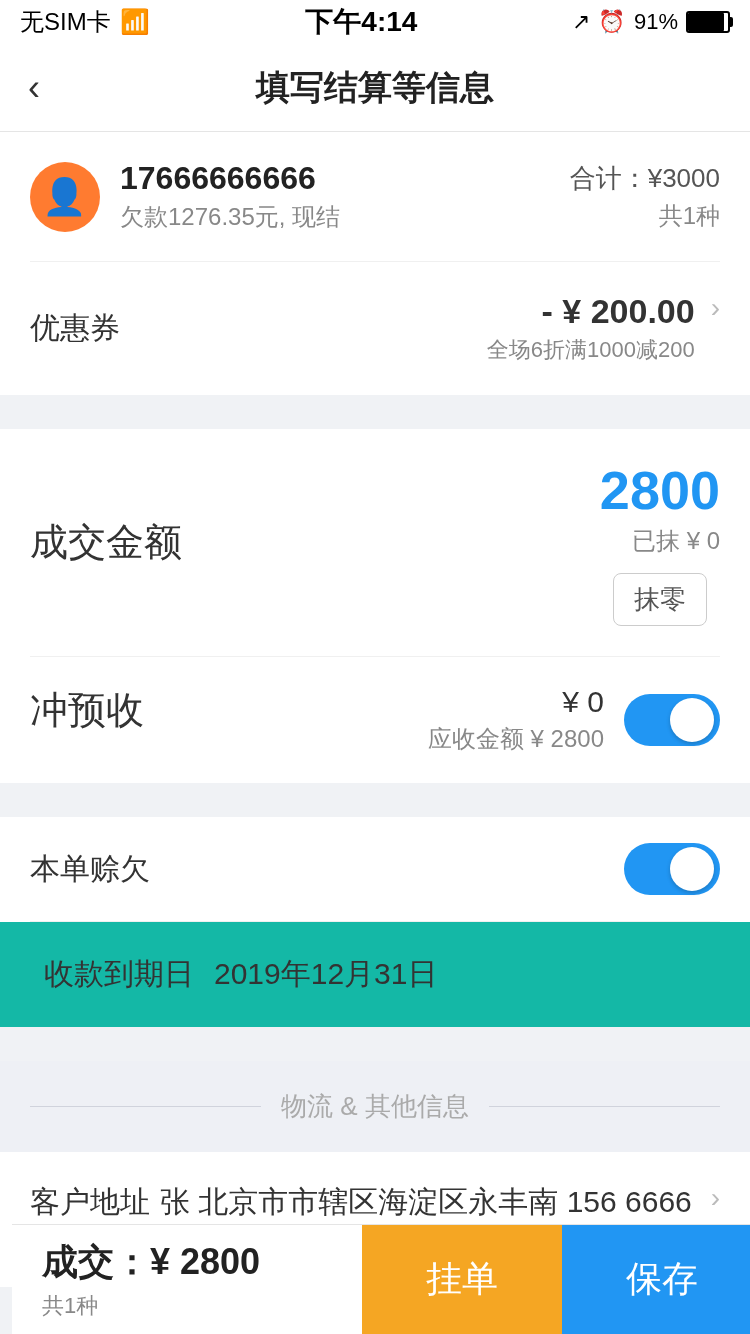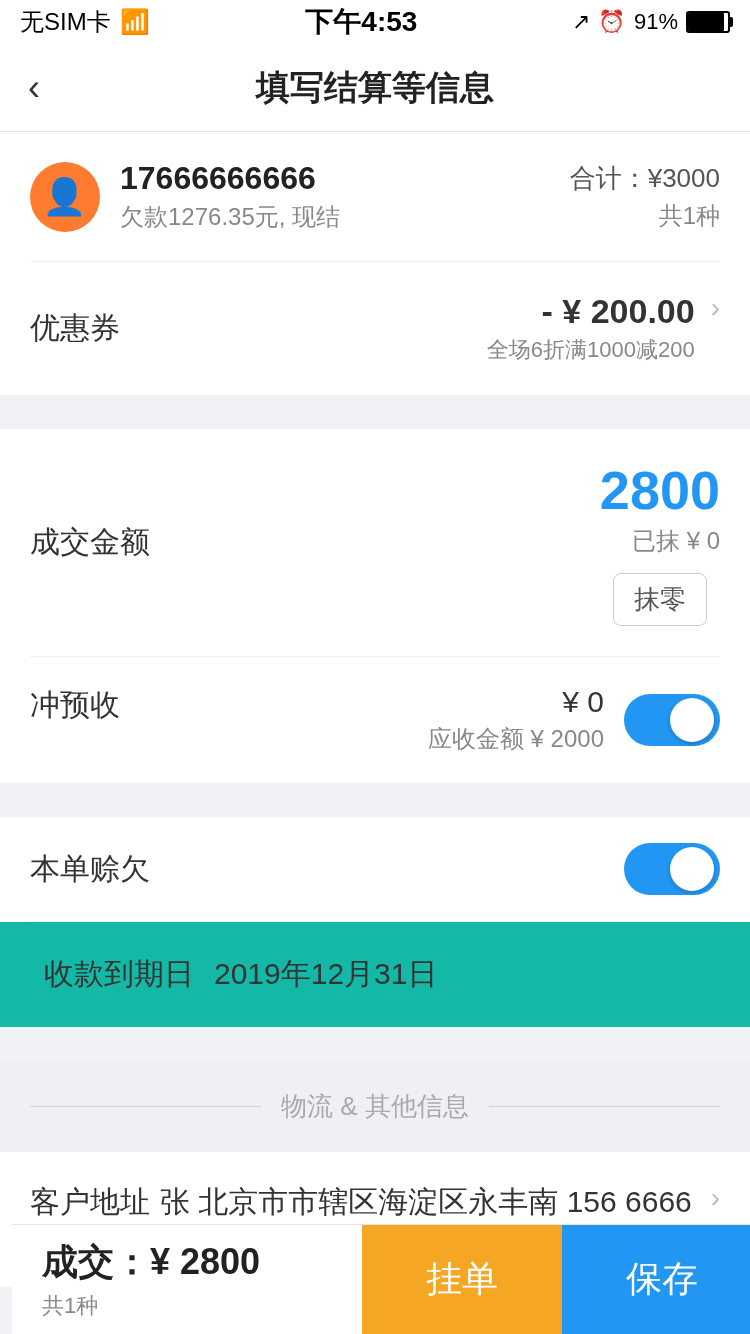--- a/index.html
+++ b/index.html
@@ -179,21 +179,21 @@
 
     
     .form-row {
       display: flex;
       align-items: center;
       justify-content: space-between;
       padding: 30px 30px;
       background: #fff;
     }
     .form-label {
-      font-size: 30px;
+      font-size: 38px;
       color: #333;
       flex-shrink: 0;
     }
     .form-right {
       display: flex;
       align-items: center;
       gap: 16px;
       flex-direction: column;
     }
     .amount-large {
@@ -417,21 +417,21 @@
     }
   </style>
 </head>
 <body>
 
 <div class="status-bar">
   <div class="status-left">
     <span>无SIM卡</span>
     <span>📶</span>
   </div>
-  <div class="status-center">下午4:53</div>
+  <div class="status-center">下午4:14</div>
   <div class="status-right">
     <span>↗</span>
     <span>⏰</span>
     <span>91%</span>
     <span class="battery">
       <div class="battery-fill"></div>
     </span>
   </div>
 </div>
 
@@ -487,21 +487,21 @@
       </div>
     </div>
 
     <div class="divider"></div>
 
     <div class="chong-row">
       <span class="form-label">冲预收</span>
       <div class="chong-right-group">
         <div class="chong-amounts">
           <div class="chong-main">¥ 0</div>
-          <div class="chong-sub">应收金额 ¥ 2000</div>
+          <div class="chong-sub">应收金额 ¥ 2800</div>
         </div>
         <div class="toggle">
           <div class="toggle-knob"></div>
         </div>
       </div>
     </div>
   </div>
 
   <div class="gray-sep"></div>
 

